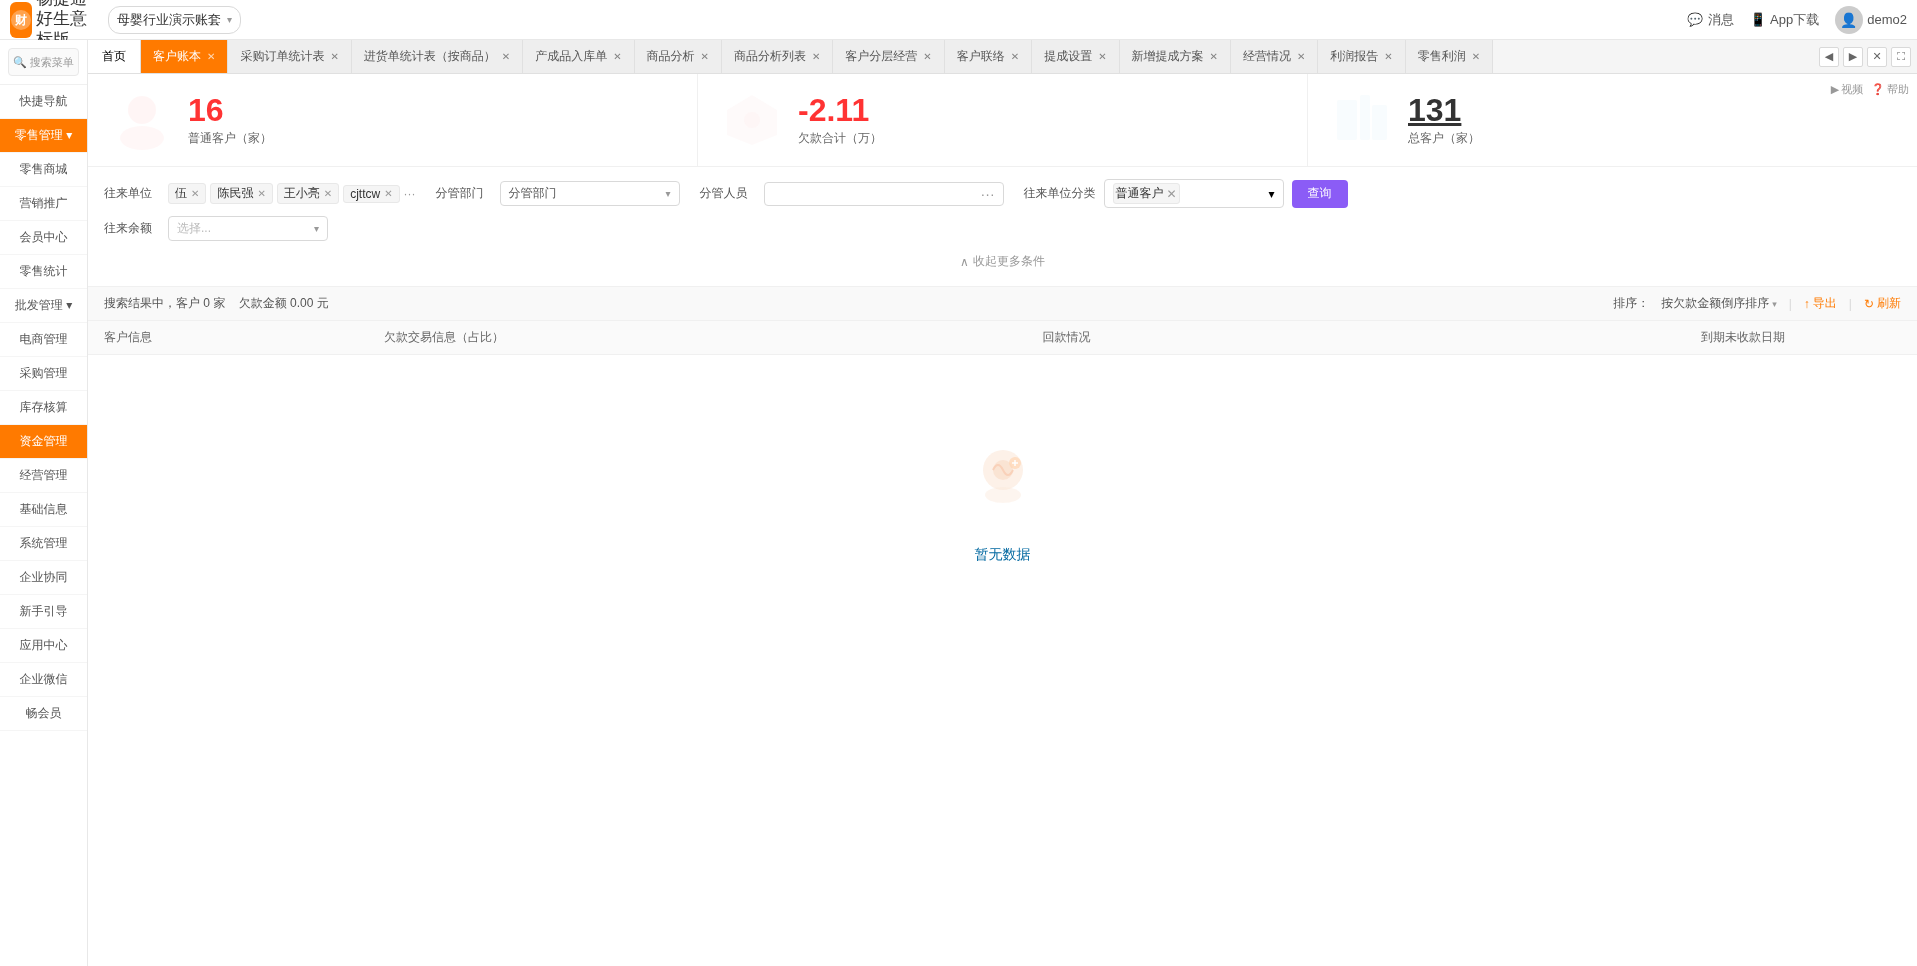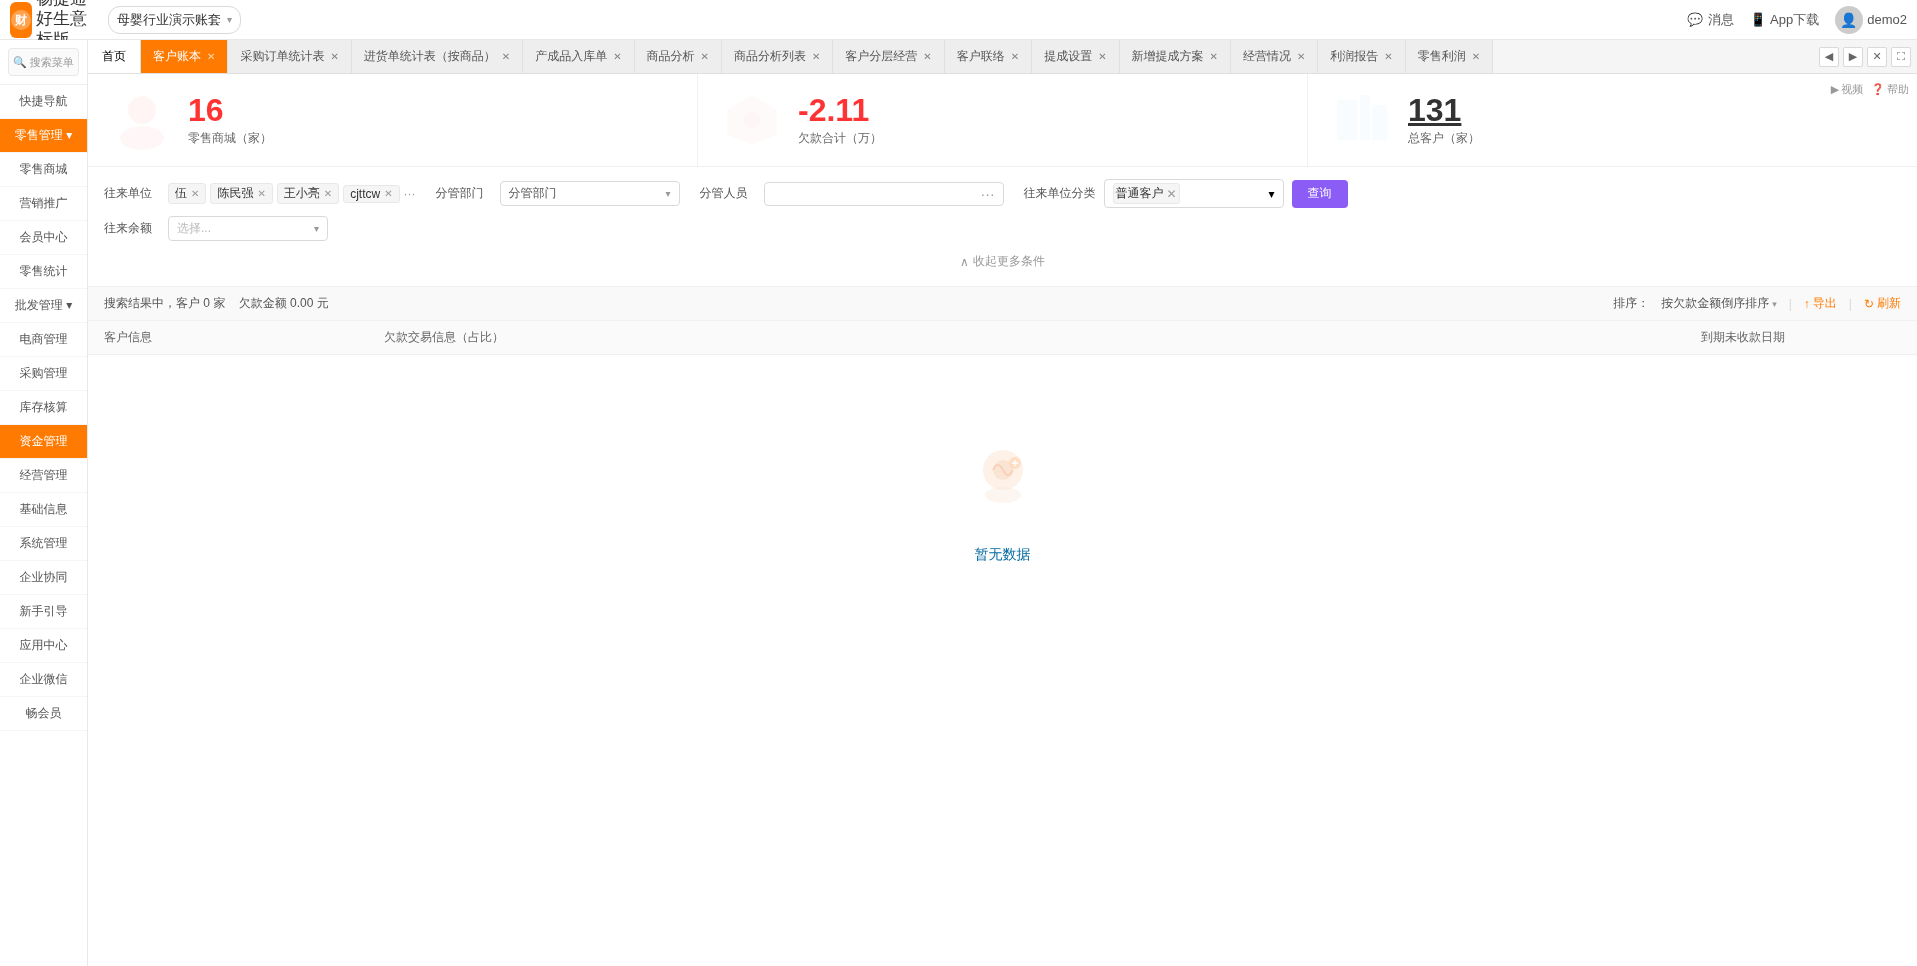--- a/index.html
+++ b/index.html
@@ -272,21 +272,21 @@
       <div class="summary-section">
         <div class="summary-card">
           <div class="summary-icon red">
             <svg width="60" height="60" viewBox="0 0 60 60">
               <circle cx="30" cy="20" r="14" fill="#ff8080" opacity="0.5"></circle>
               <ellipse cx="30" cy="48" rx="22" ry="12" fill="#ff8080" opacity="0.4"></ellipse>
             </svg>
           </div>
           <div class="summary-main">
             <span class="summary-number">16</span>
-            <span class="summary-label">零售商城（家）</span>
+            <span class="summary-label">普通客户（家）</span>
           </div>
         </div>
 
         <div class="summary-card">
           <div class="summary-icon pink">
             <svg width="60" height="60" viewBox="0 0 60 60">
               <path d="M30 5 L55 20 L55 45 L30 55 L5 45 L5 20 Z" fill="#f5aaaa" opacity="0.4"></path>
               <circle cx="30" cy="30" r="8" fill="#f5aaaa" opacity="0.5"></circle>
             </svg>
           </div>
@@ -407,20 +407,21 @@
           <div class="action-btn">
             <span>↻</span>
             <span>刷新</span>
           </div>
         </div>
       </div>
 
       <div class="table-header">
         <div class="col-customer">客户信息</div>
         <div class="col-debt">欠款交易信息（占比）</div>
+        <div class="col-payment">回款情况</div>
         <div class="col-date">到期未收款日期</div>
       </div>
 
       <div class="empty-state">
         <div class="empty-icon">
           <svg width="80" height="80" viewBox="0 0 80 80">
             <circle cx="40" cy="35" r="20" fill="#f5c5a0" opacity="0.6"></circle>
             <ellipse cx="40" cy="60" rx="18" ry="8" fill="#f5c5a0" opacity="0.4"></ellipse>
             <circle cx="40" cy="35" r="10" fill="#ee9960" opacity="0.5"></circle>
             <path d="M30 35 Q35 25 40 35 Q45 45 50 35" stroke="#ee7733" stroke-width="2" fill="none" opacity="0.7"></path>

